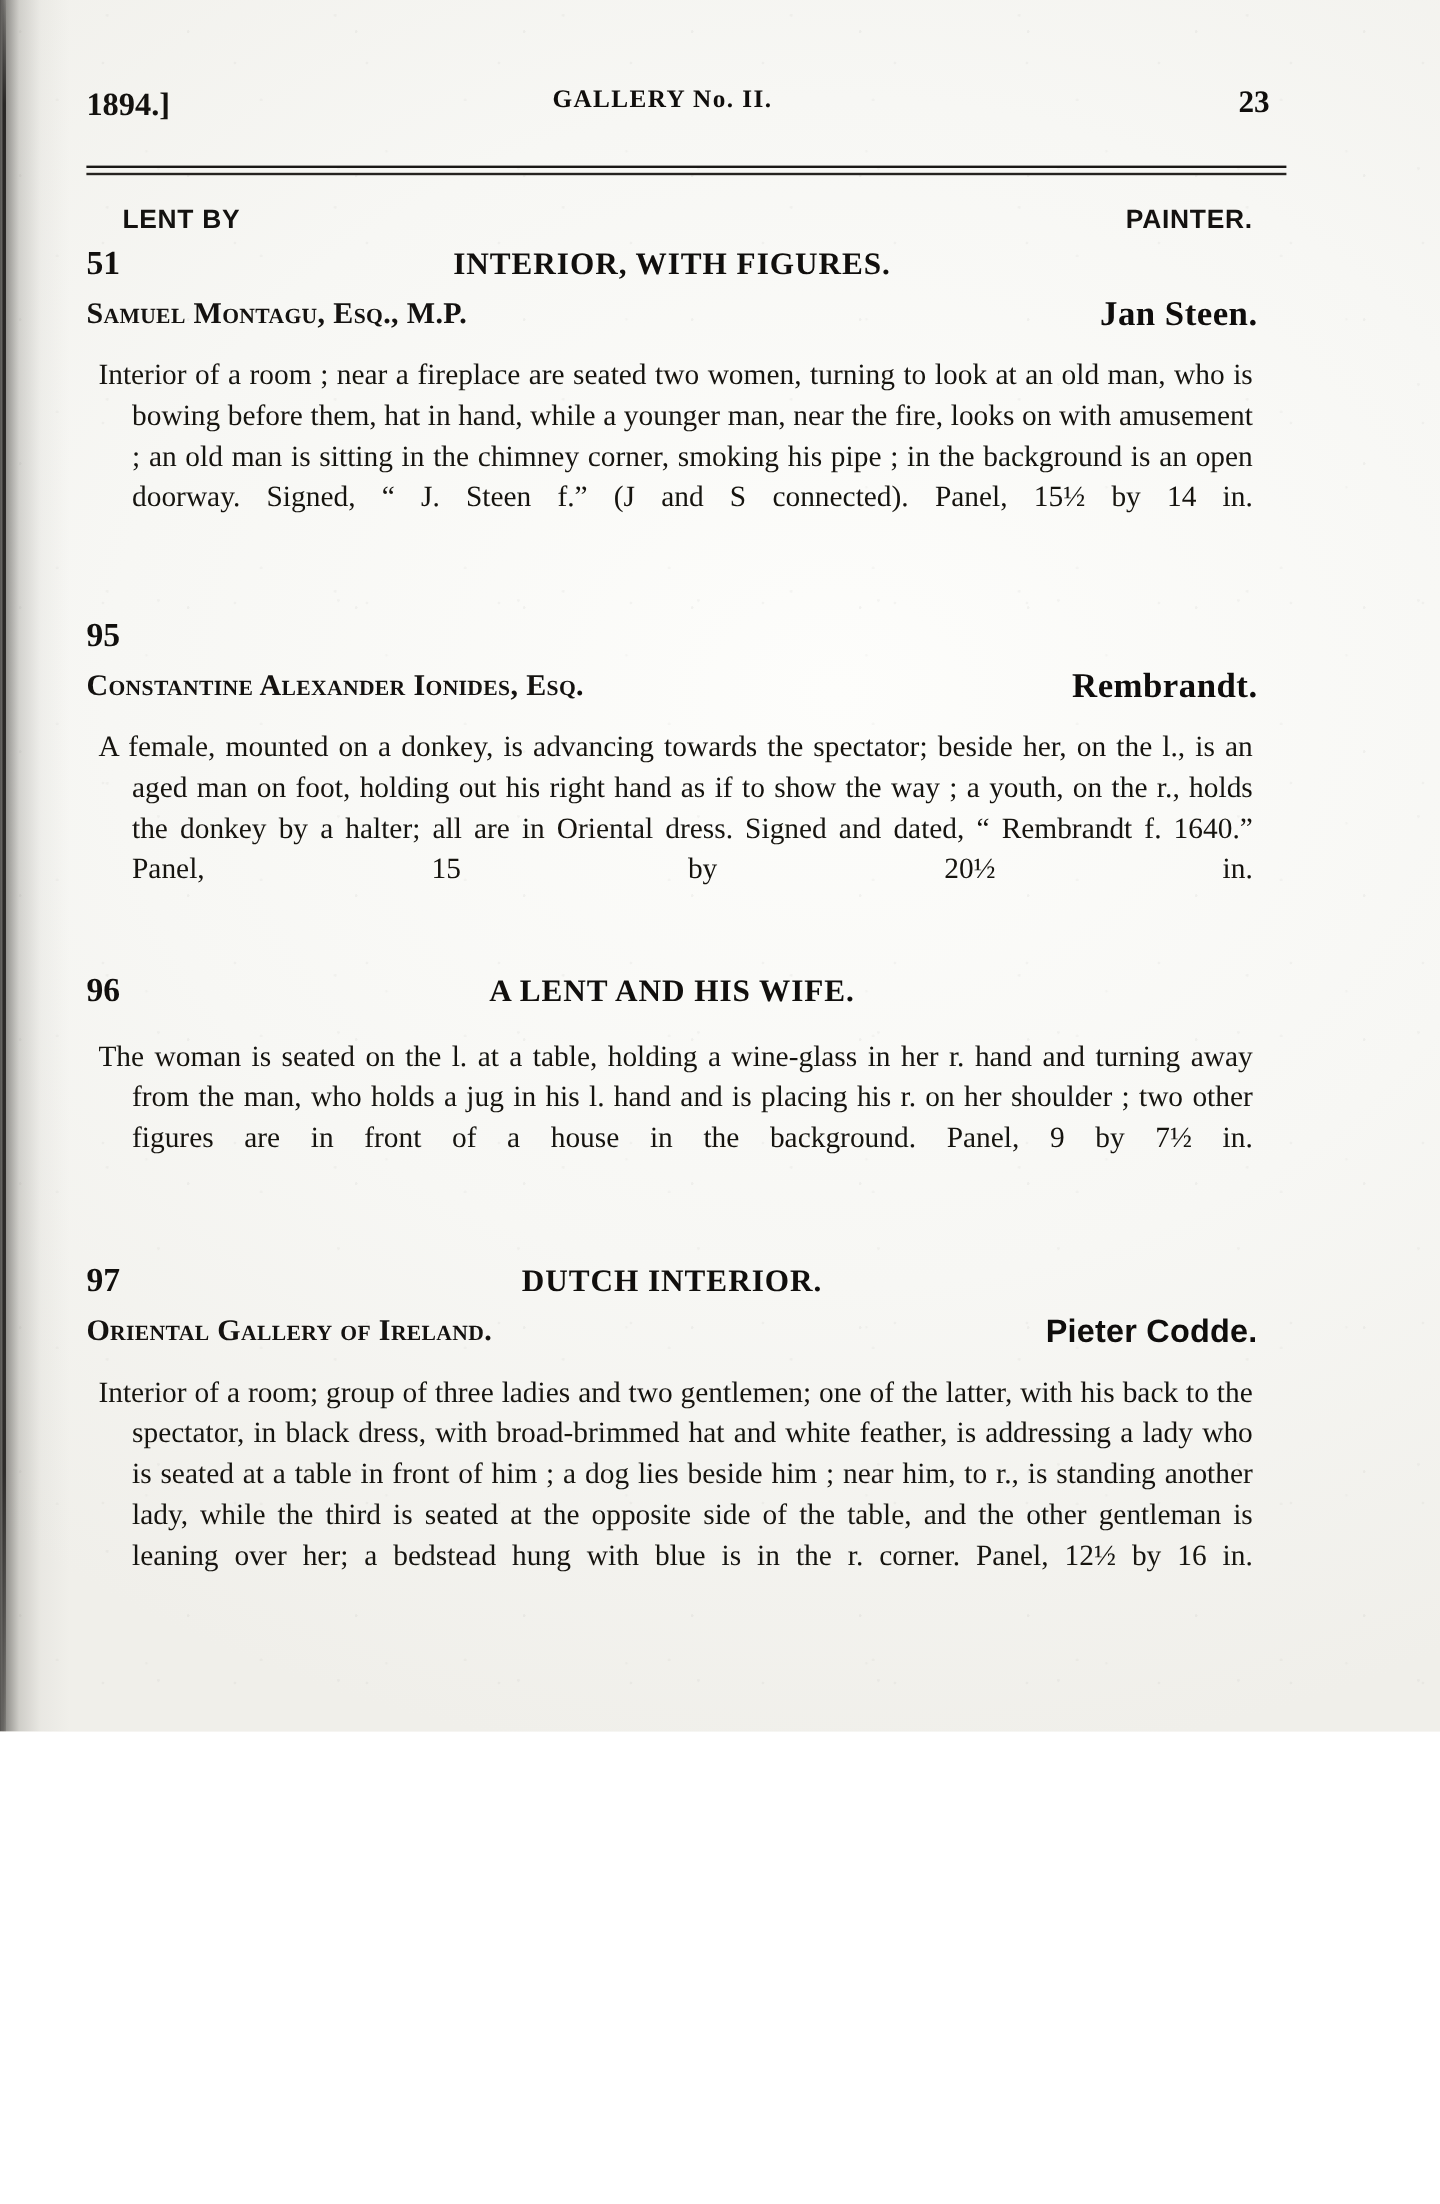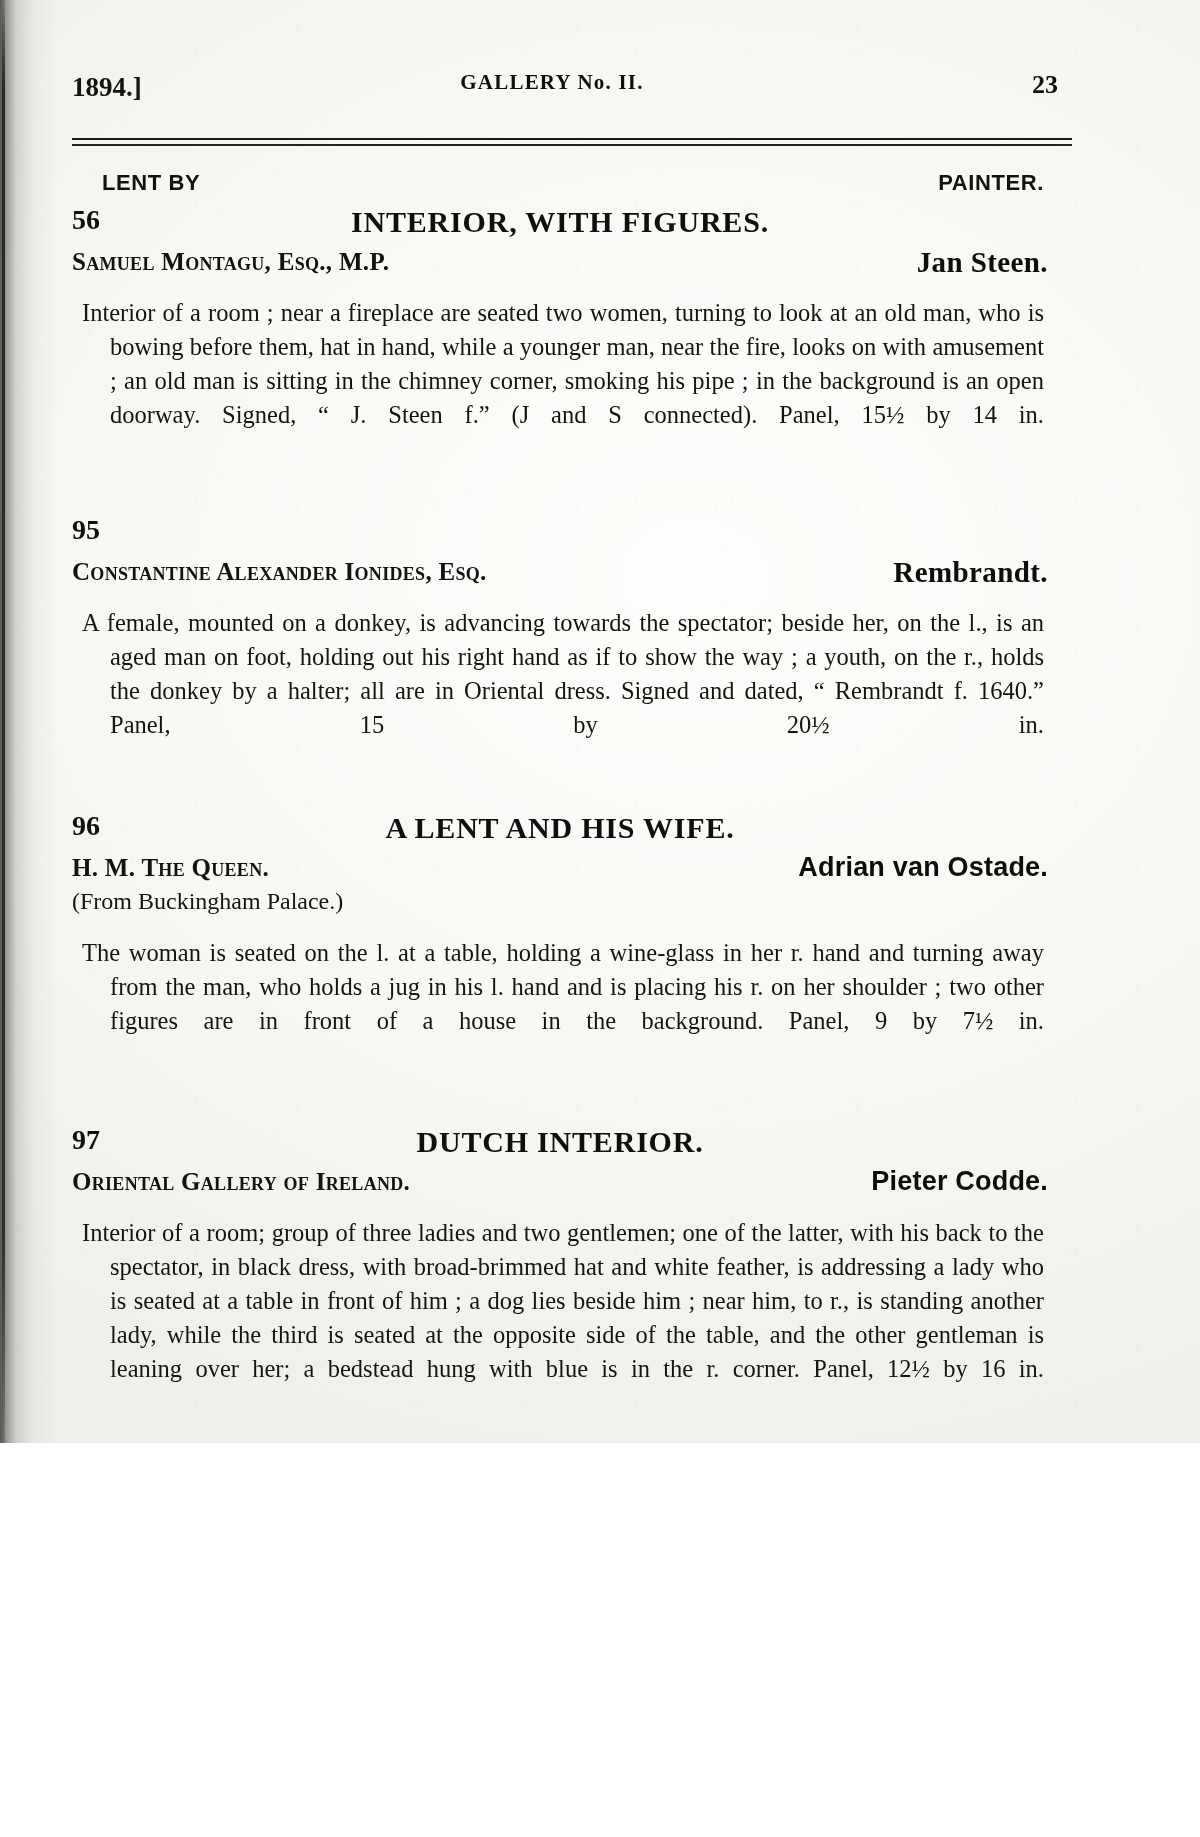--- a/index.html
+++ b/index.html
@@ -157,21 +157,21 @@
     font-family: "Liberation Serif", serif;
     font-weight: 700;
     font-size: 28px;
     color: #110f0d;
   }
   .entry-title {
     position: absolute; left: 0; right: 0; top: 1px;
     text-align: center;
     font-family: "Liberation Serif", serif;
     font-weight: 700;
-    font-size: 30px;
+    font-size: 26px;
     letter-spacing: .8px;
     color: #110f0d;
     padding-right: 24px;
   }
 
   .entry-attrib {
     position: relative;
     min-height: 38px;
   }
   .lender {
@@ -261,21 +261,21 @@
 
     <div class="rule-double"></div>
 
     <div class="colheads">
       <div class="lent-by">LENT BY</div>
       <div class="painter-head">PAINTER.</div>
     </div>
 
     <div class="entry" style="margin-top:-6px;">
       <div class="entry-titlerow">
-        <div class="entry-num">56</div>
+        <div class="entry-num">51</div>
         <div class="entry-title">INTERIOR, WITH FIGURES.</div>
       </div>
       <div class="entry-attrib">
         <div class="lender">Samuel Montagu, Esq., M.P.</div>
         <div class="painter serifed">Jan Steen.</div>
       </div>
       <div class="desc">Interior of a room ; near a fireplace are seated two women, turning to look at an old man, who is bowing before them, hat in hand, while a younger man, near the fire, looks on with amusement ; an old man is sitting in the chimney corner, smoking his pipe ; in the background is an open doorway. Signed, “ J. Steen f.” (J and S connected).   Panel, 15½ by 14 in.</div>
     </div>
 
     <div class="entry" style="margin-top:48px;">
@@ -287,25 +287,20 @@
         <div class="painter serifed">Rembrandt.</div>
       </div>
       <div class="desc">A female, mounted on a donkey, is advancing towards the spectator; beside her, on the l., is an aged man on foot, holding out his right hand as if to show the way ; a youth, on the r., holds the donkey by a halter; all are in Oriental dress.   Signed and dated, “ Rembrandt f. 1640.”   Panel, 15 by 20½ in.</div>
     </div>
 
     <div class="entry" style="margin-top:34px;">
       <div class="entry-titlerow">
         <div class="entry-num">96</div>
         <div class="entry-title">A LENT AND HIS WIFE.</div>
       </div>
-      <div class="entry-attrib" style="min-height:72px;">
-        <div class="lender">H. M. The Queen.</div>
-        <div class="lender-sub">(From Buckingham Palace.)</div>
-        <div class="painter">Adrian van Ostade.</div>
-      </div>
       <div class="desc">The woman is seated on the l. at a table, holding a wine-glass in her r. hand and turning away from the man, who holds a jug in his l. hand and is placing his r. on her shoulder ; two other figures are in front of a house in the background.   Panel, 9 by 7½ in.</div>
     </div>
 
     <div class="entry" style="margin-top:52px;">
       <div class="entry-titlerow">
         <div class="entry-num">97</div>
         <div class="entry-title">DUTCH INTERIOR.</div>
       </div>
       <div class="entry-attrib">
         <div class="lender">Oriental Gallery of Ireland.</div>

